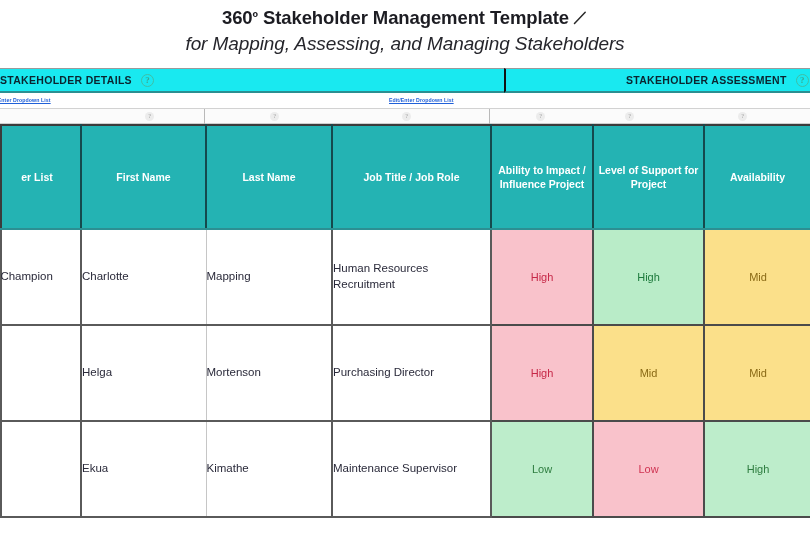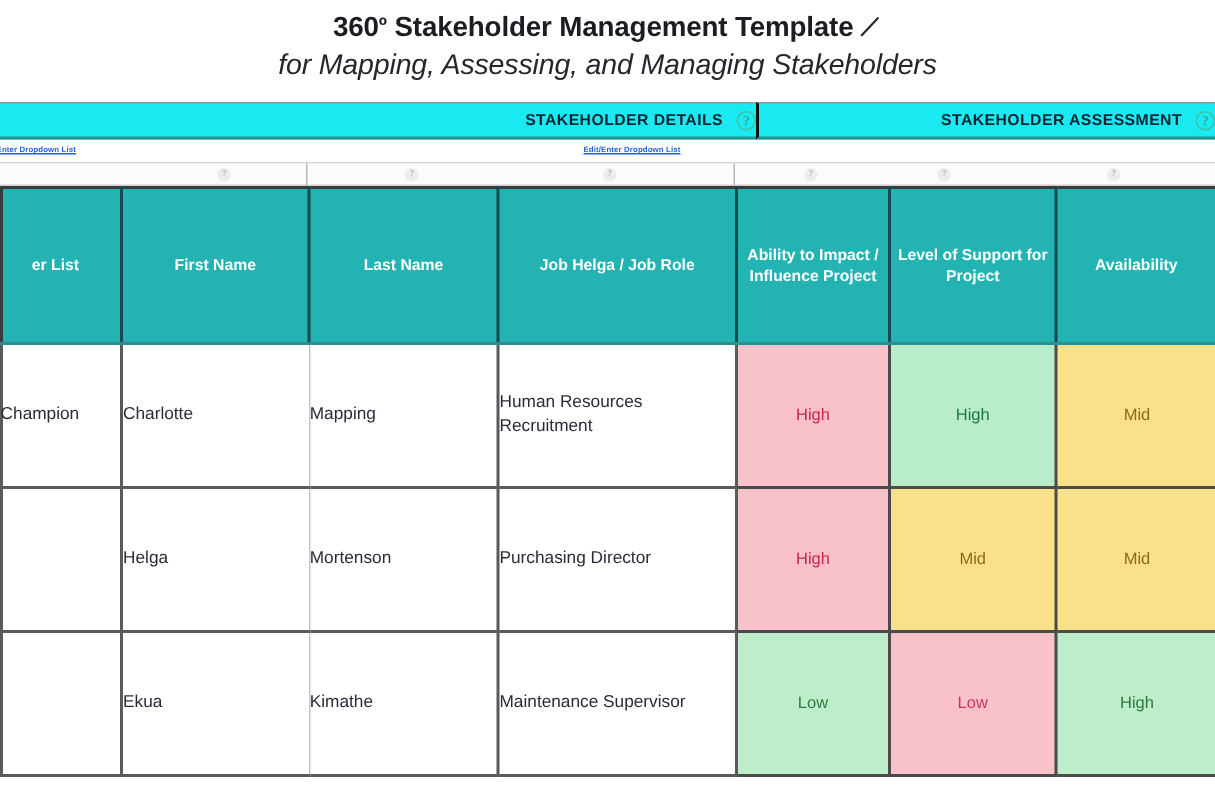--- a/index.html
+++ b/index.html
@@ -54,33 +54,33 @@
   
   .band {
     position: absolute;
     top: 68px;
     height: 25px;
     background: #19e9f0;
     border-top: 1px solid #9a9a9a;
     border-bottom: 2px solid #2c8f92;
     display: flex;
     align-items: center;
-    justify-content: flex-end;
+    justify-content: flex-start;
     overflow: hidden;
   }
   .band-left  { left: 0px;   width: 504px; }
   .band-right { left: 504px; width: 306px; border-left: 2px solid #111; }
   .band-label {
     font-size: 10.5px;
     font-weight: bold;
     color: #0b2530;
     letter-spacing: 0.3px;
     white-space: nowrap;
   }
-  .band-right .band-inner { padding-left: 56px; }
+  .band-right .band-inner { padding-left: 120px; }
   .band-inner { display: flex; align-items: center; gap: 9px; }
 
   .help-circle {
     width: 13px; height: 13px;
     border-radius: 50%;
     border: 1px solid #3fbfa6;
     color: #3aa892;
     font-size: 9px;
     line-height: 11px;
     text-align: center;
@@ -249,21 +249,21 @@
       <col style="width:111px">
       <col style="width:107px">
     </colgroup>
     <thead>
       <tr>
         <th class="hcell first">
           <span class="clipped-left">er List</span>
         </th>
         <th class="hcell">First Name</th>
         <th class="hcell">Last Name</th>
-        <th class="hcell">Job Helga / Job Role</th>
+        <th class="hcell">Job Title / Job Role</th>
         <th class="hcell">Ability to Impact / Influence Project</th>
         <th class="hcell">Level of Support for Project</th>
         <th class="hcell">Availability</th>
       </tr>
     </thead>
     <tbody>
       <tr>
         <td class="dcell first">
           <span class="clipped-left">/ Champion</span>
         </td>

